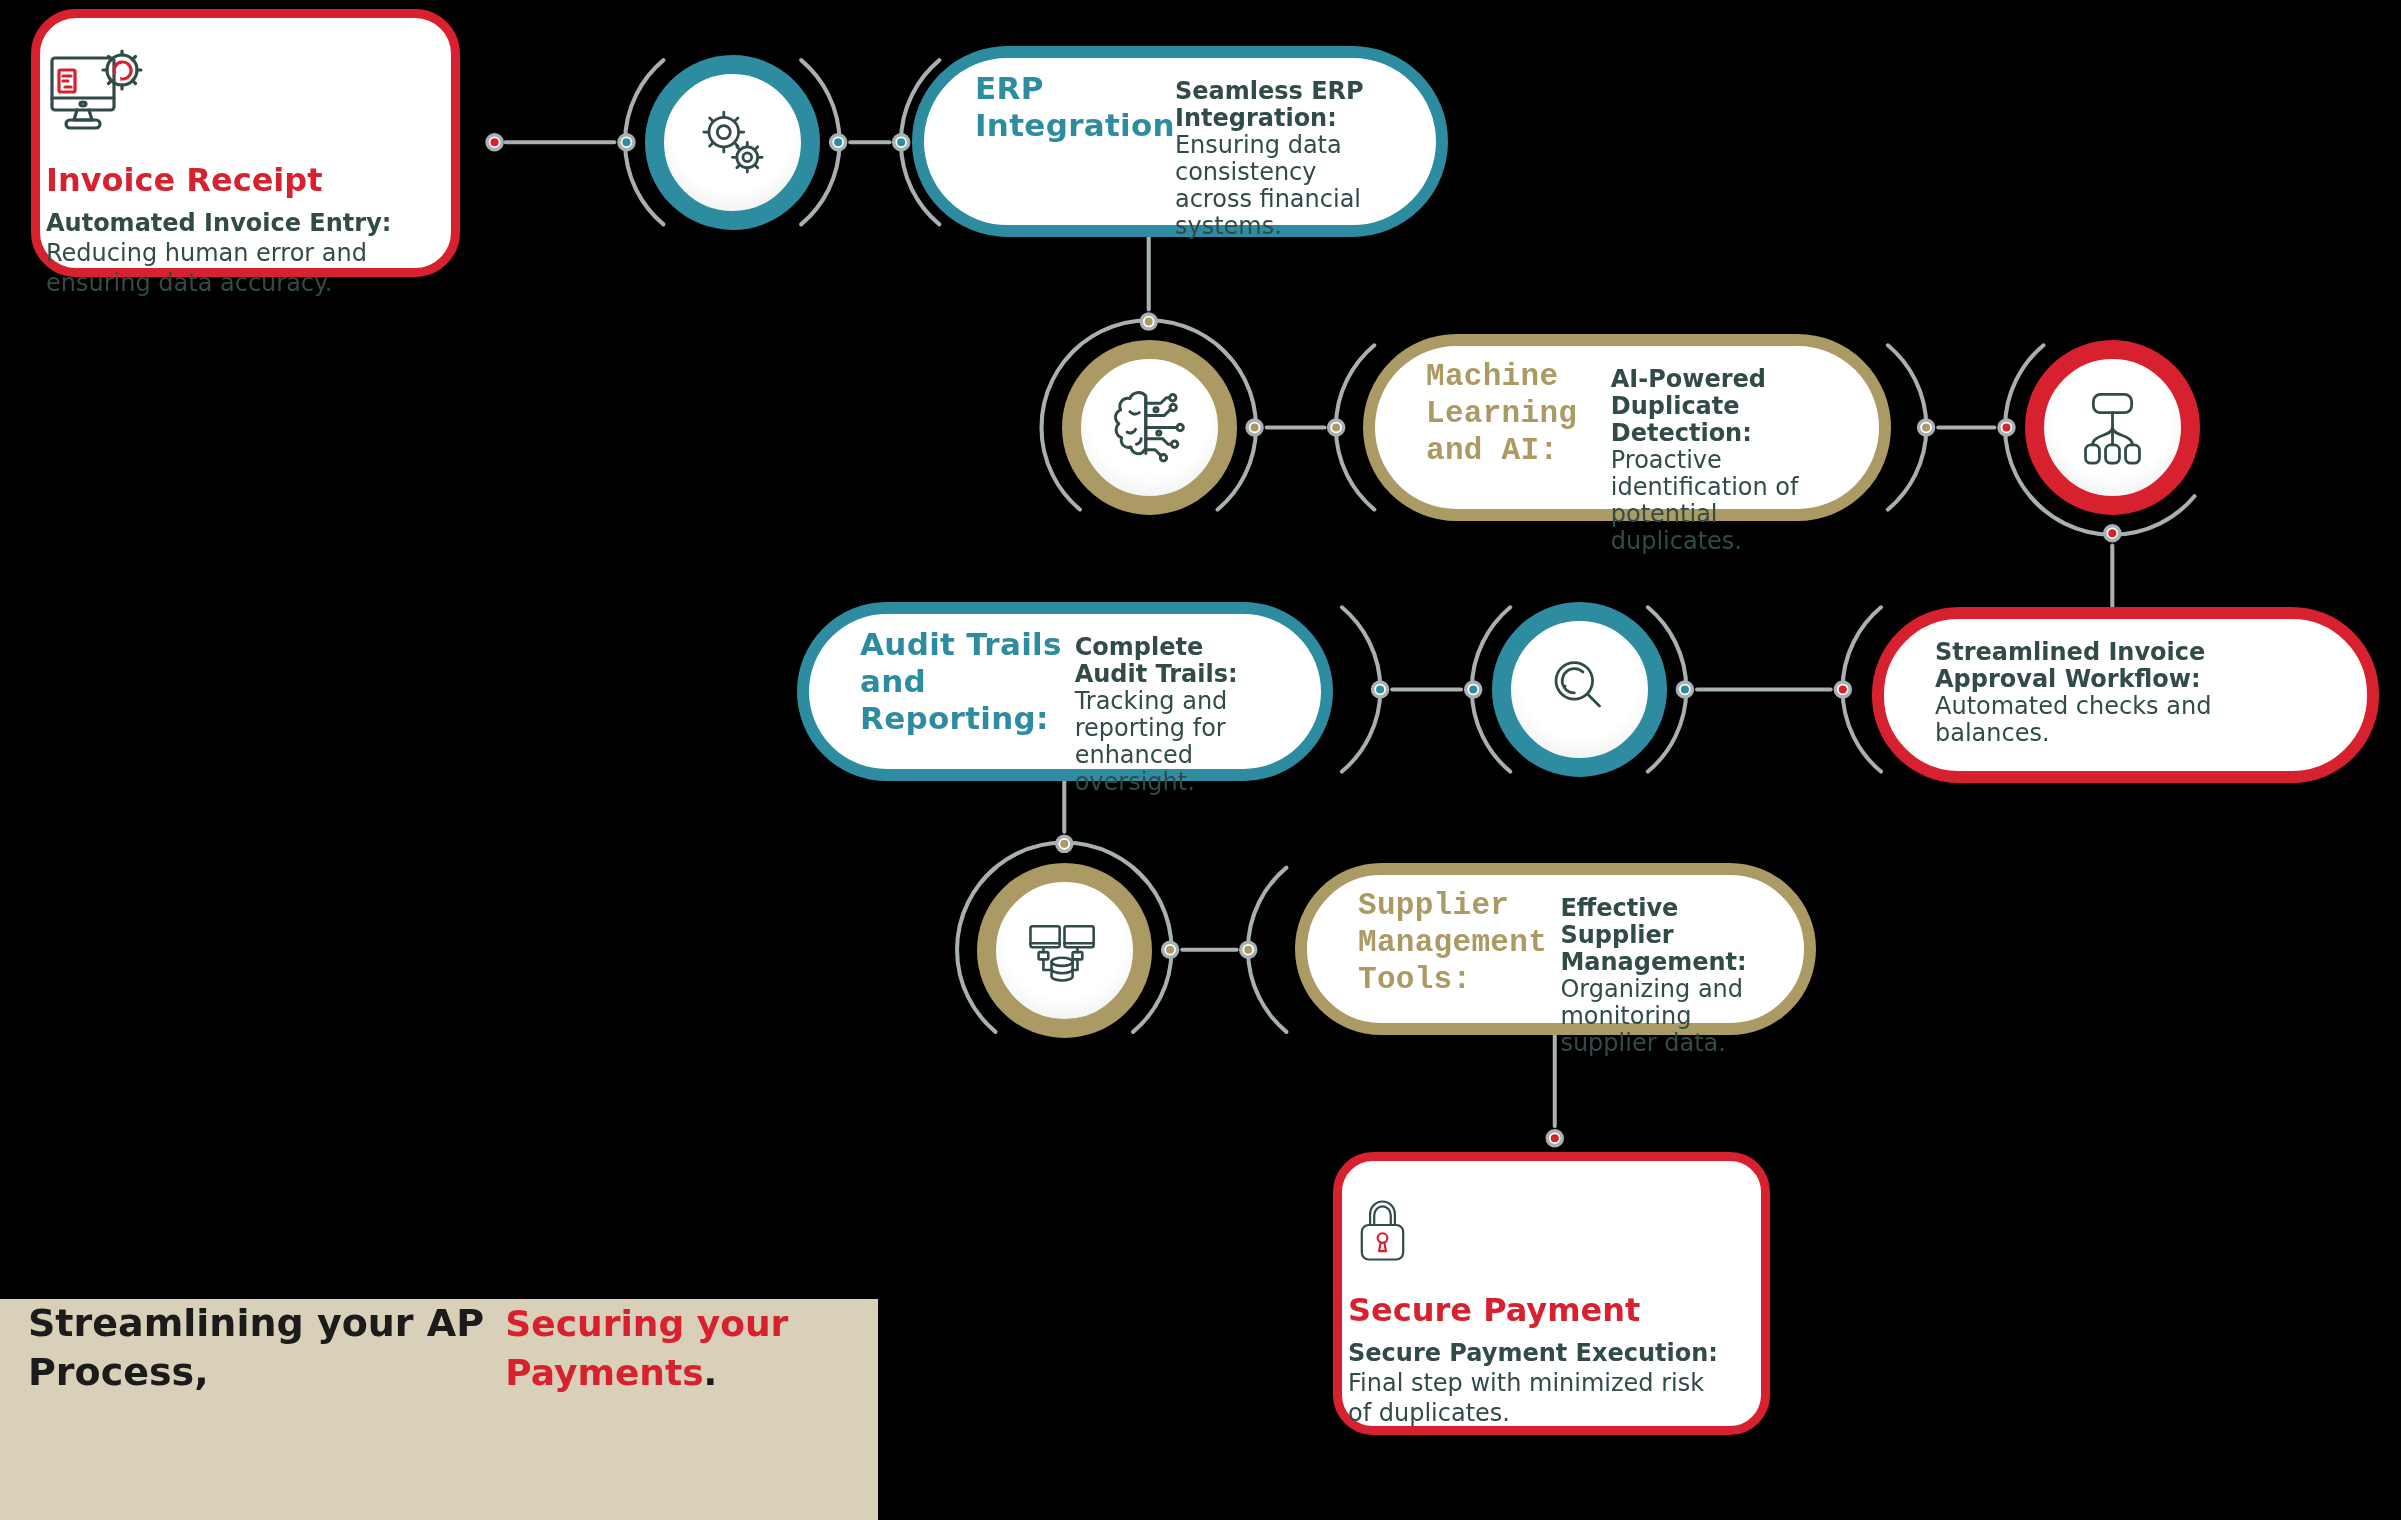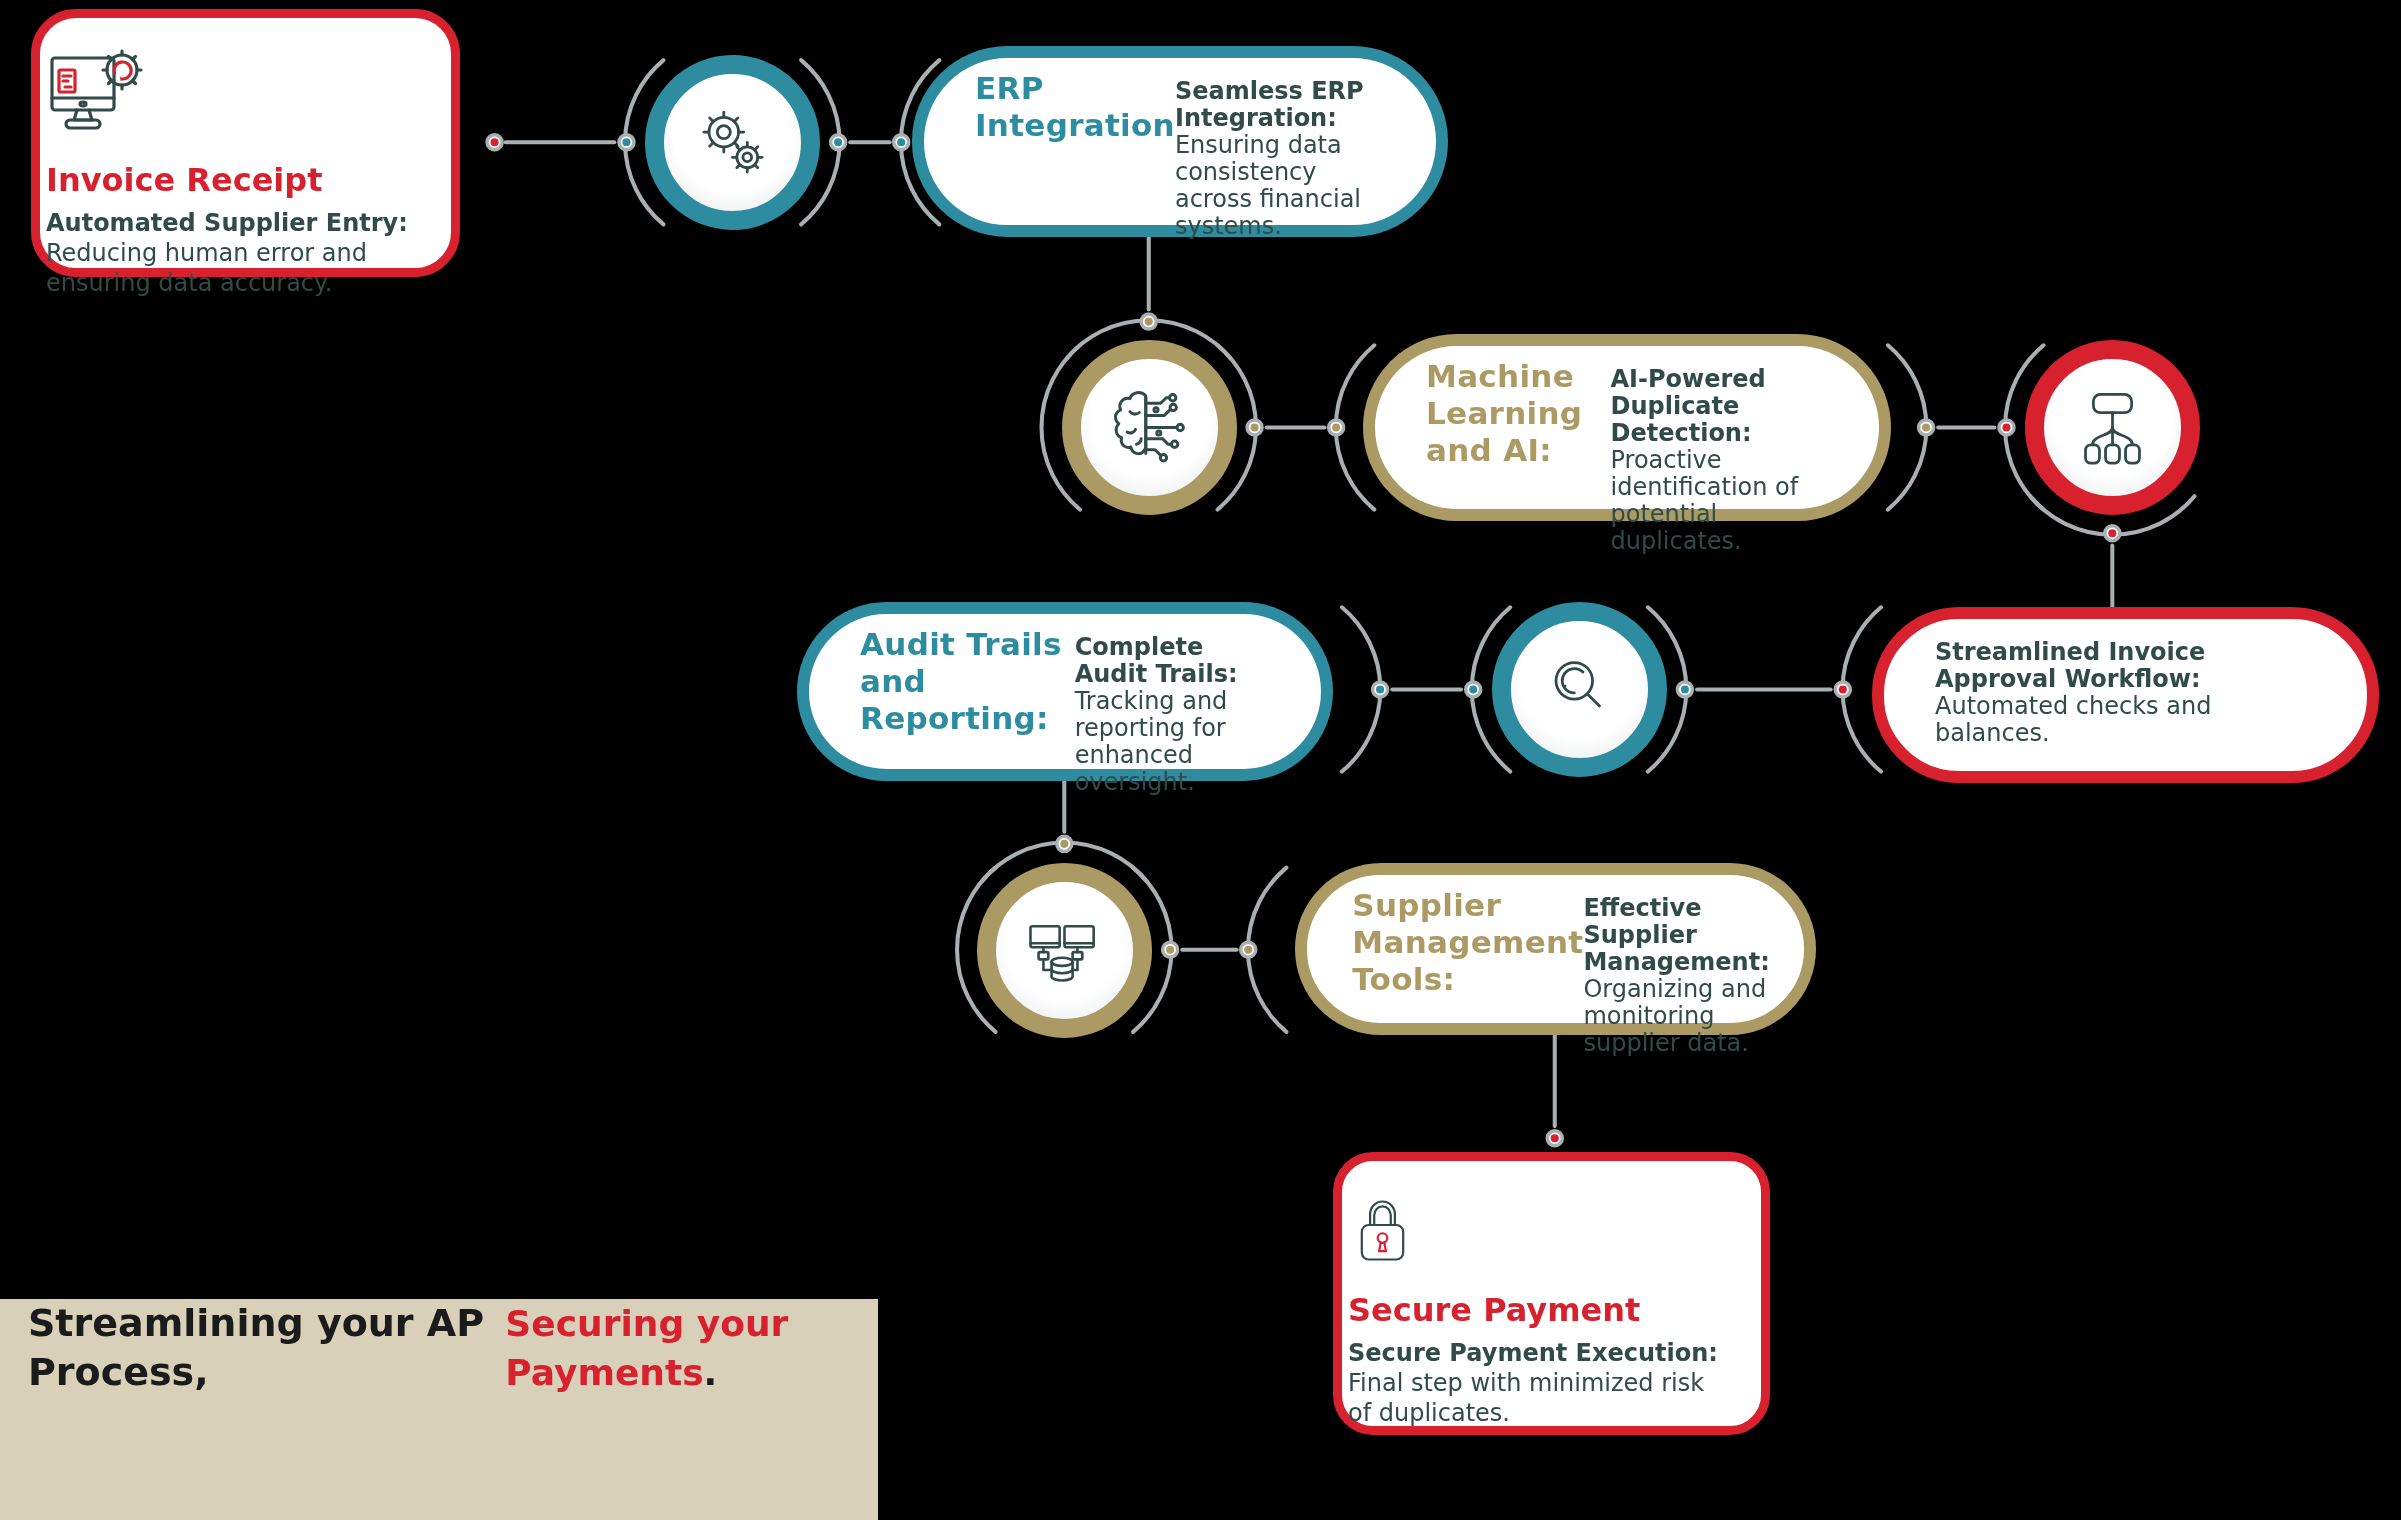--- a/index.html
+++ b/index.html
@@ -27,21 +27,21 @@
   .pill h2{font-size:31px;line-height:37px;font-weight:700;letter-spacing:0.3px;}
   .pill p{margin-top:8px;}
   .bigcard{border-radius:45px;padding:25.5px 28px 0 27px;}
   .bigcard h2{font-size:32px;line-height:38px;font-weight:700;margin-top:15px;}
   .bigcard p{font-size:24px;line-height:30px;margin-top:9.3px;}
   .bigcard p b{display:block;}
   .b-red{border:9.3px solid var(--red);padding-left:6px;}
   .b-teal{border:12.7px solid var(--teal);}
   .b-gold{border:12.7px solid var(--gold);}
   .b-red22{border:12.7px solid var(--red);}
-  .t-red{color:var(--red);} .t-teal{color:var(--teal);} .t-gold{color:var(--gold);}
+  .t-red{color:var(--red);} .t-teal{color:var(--teal);} .t-gold{color:var(--gold);font-family:Liberation Mono, monospace;}
 
   #card-invoice {left:31px;  top:9.3px;   width:429px; height:268px;}
   #card-erp     {left:912px;top:46px;   width:536px; height:191px;}
   #card-ml      {left:1363px;top:334px;  width:528px; height:187px;}
   #card-workflow{left:1872px;top:607px; width:507px; height:176px;border-radius:87px;}
   #card-audit   {left:797px;top:602px; width:536px; height:179px;}
   #card-supplier{left:1295px;top:863px; width:521px; height:172px;}
   #card-secure  {left:1333px;top:1152px; width:437px; height:283px;border-radius:40px;}
 
   
@@ -210,21 +210,21 @@
           <line x1="91" y1="26" x2="95" y2="26"></line>
         <line x1="62.5" y1="12.5" x2="65.5" y2="15.5"></line>
           <line x1="86.5" y1="36.5" x2="89.5" y2="39.5"></line>
         <line x1="62.5" y1="39.5" x2="65.5" y2="36.5"></line>
           <line x1="86.5" y1="15.5" x2="89.5" y2="12.5"></line>
       </g>
       <path class="icon-red" d="M68.5 29 a8.5 8.5 0 1 1 8 6"></path>
       <path d="M74 32.5 l3.2 2.2 -2.6 2.9 z" fill="var(--red)"></path>
     </svg>
     <h2 class="t-red">Invoice Receipt</h2>
-    <p><b>Automated Supplier Entry:</b><span>Reducing human error and
+    <p><b>Automated Invoice Entry:</b><span>Reducing human error and
 ensuring data accuracy.</span></p>
   </div>
 
   <div class="node n-teal" id="node-gears">
     <svg width="87" height="87" viewBox="0 0 100 100">
       <circle class="icon-stroke" cx="40" cy="38" r="17"></circle>
       <circle class="icon-stroke" cx="40" cy="38" r="7.5"></circle>
       <g class="icon-stroke" stroke-width="5">
         <line x1="57.5" y1="38" x2="63" y2="38"></line>
           <line x1="22.5" y1="38" x2="17" y2="38"></line>

